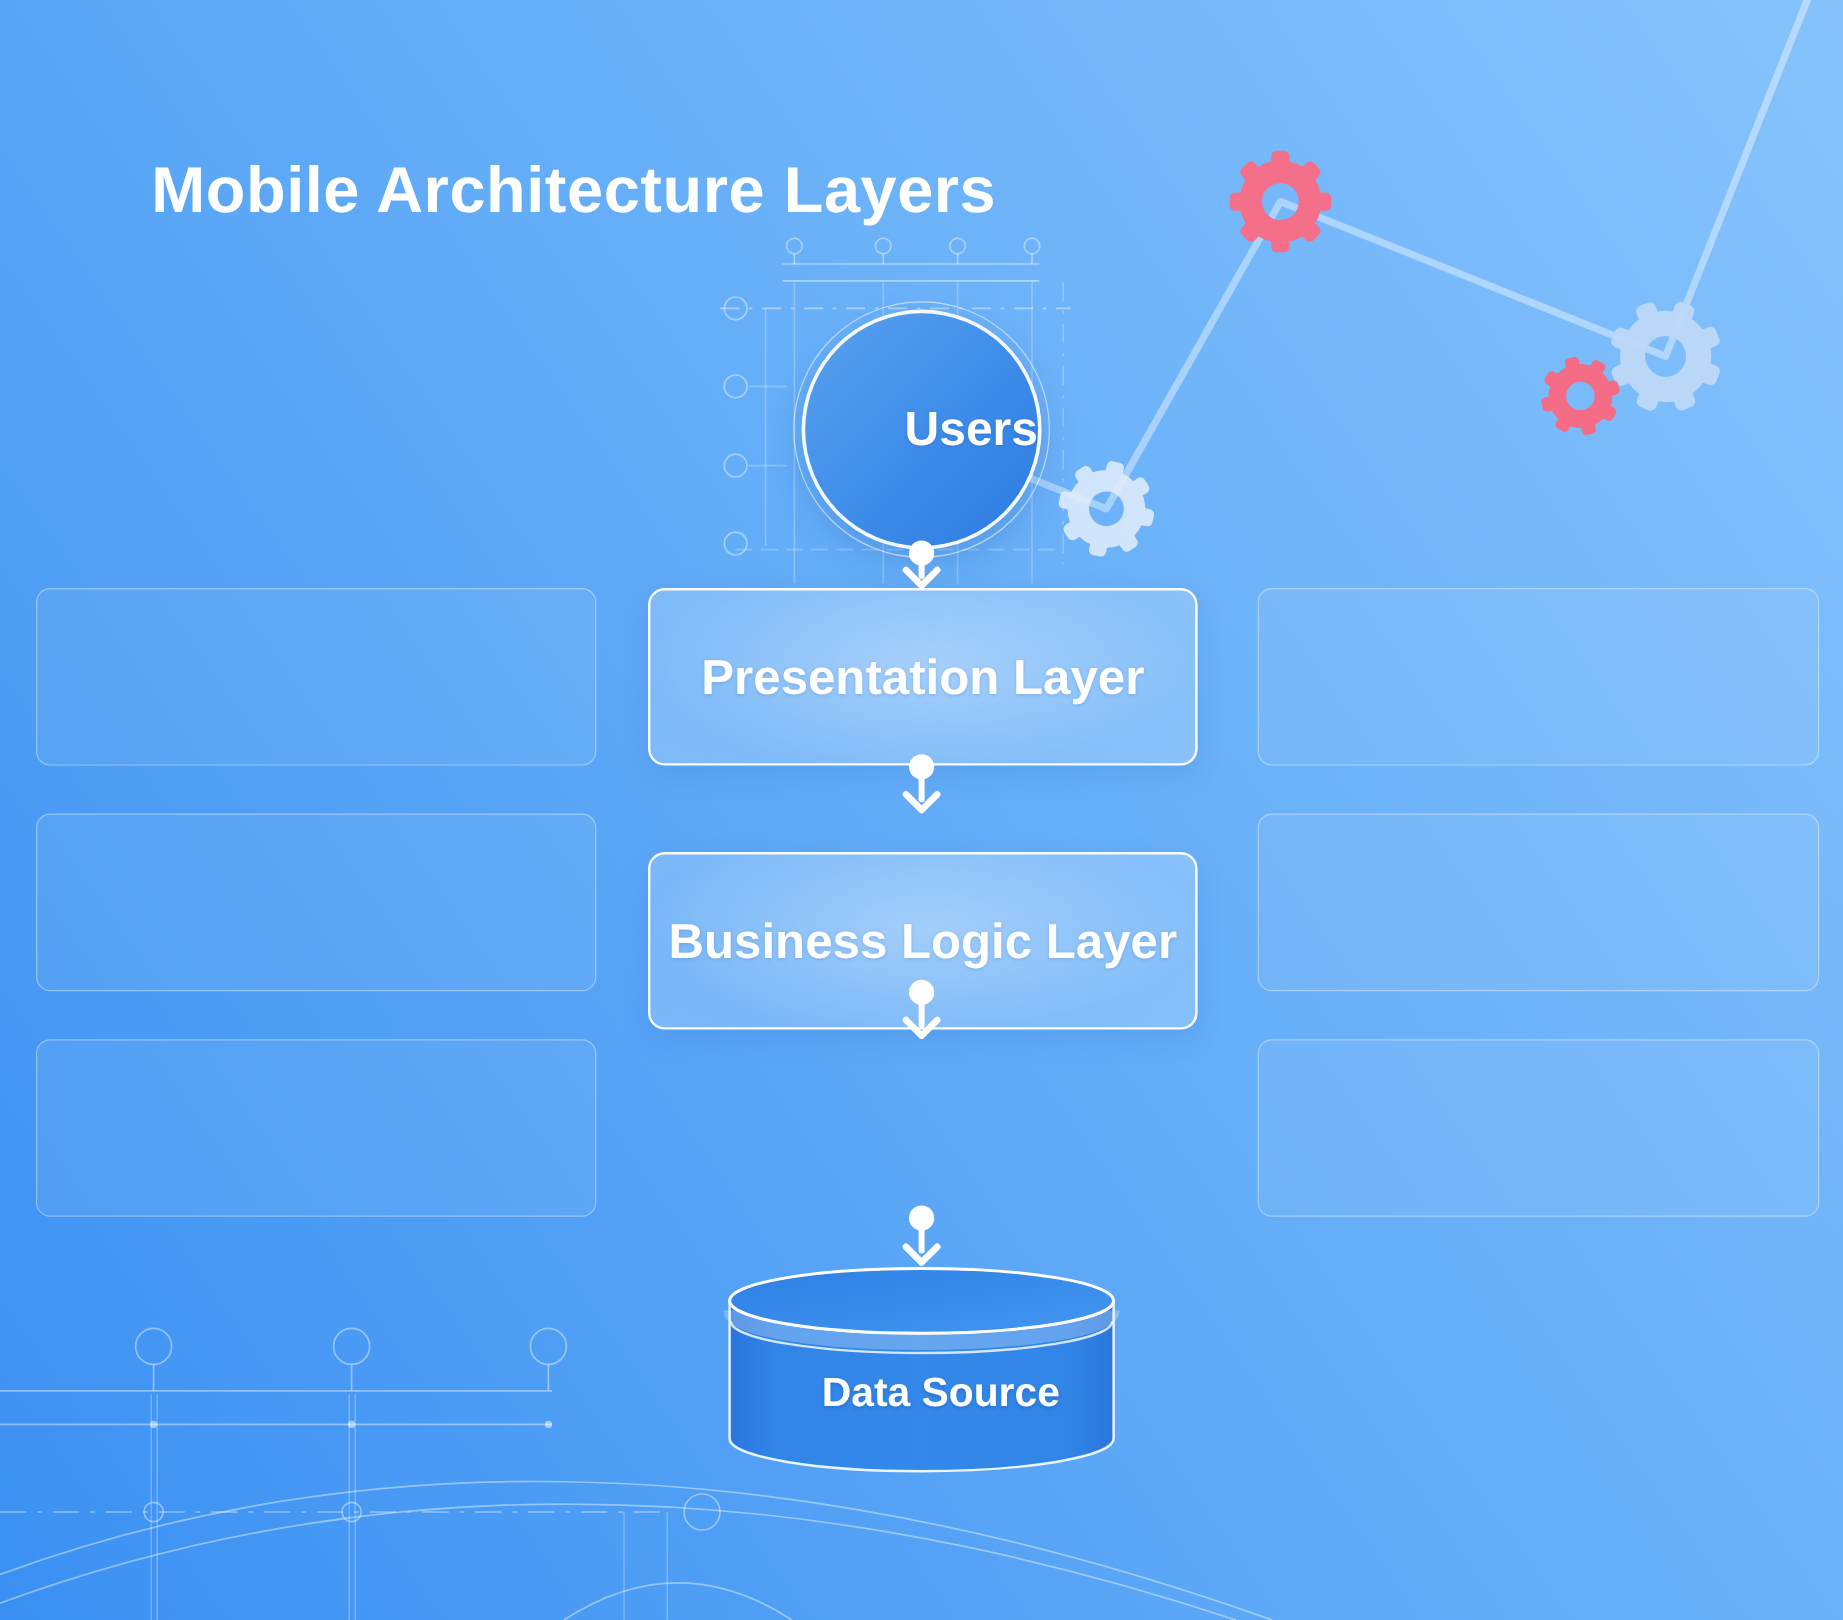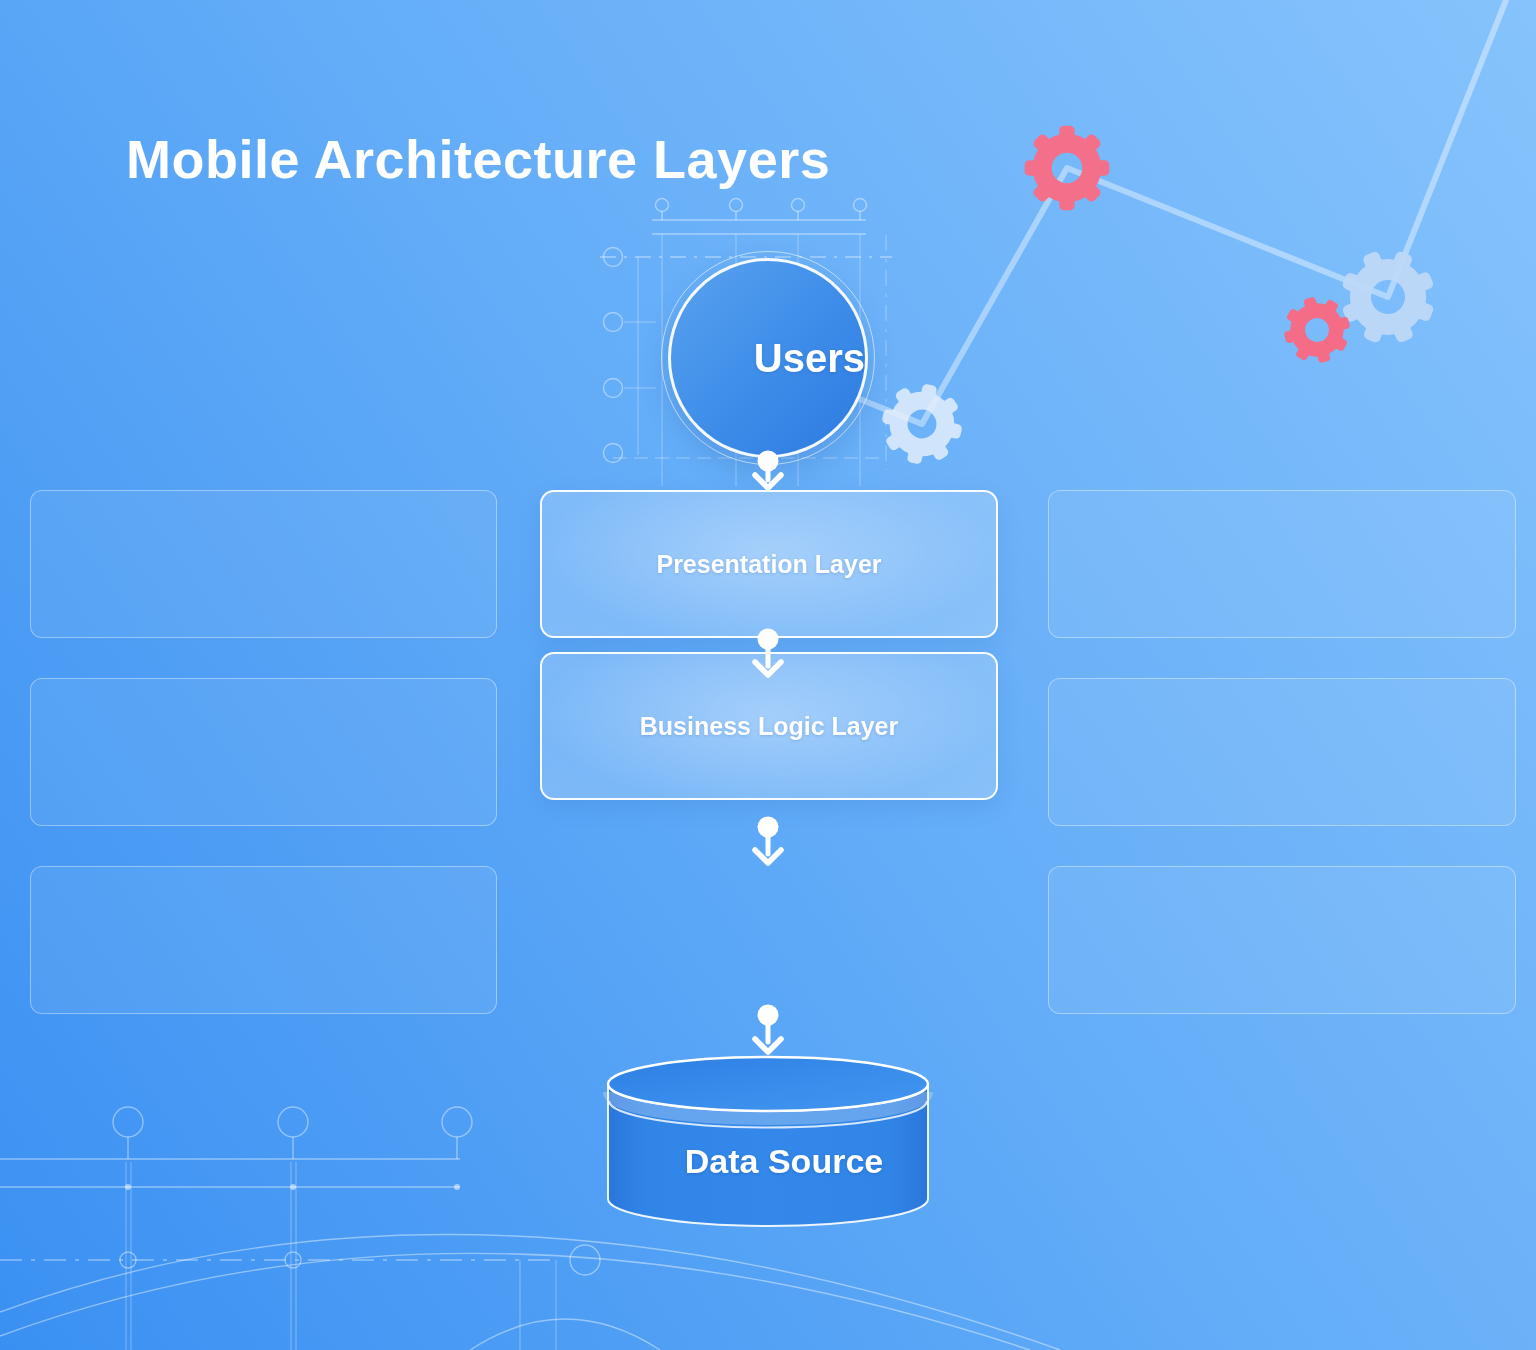--- a/index.html
+++ b/index.html
@@ -37,25 +37,25 @@
   
   .layer-box{
     position:absolute;left:540px;width:458px;height:148px;z-index:5;
     border-radius:14px;box-sizing:border-box;
     border:2px solid rgba(255,255,255,0.95);
     background:radial-gradient(75% 95% at 50% 42%,rgba(255,255,255,0.42) 0%,rgba(255,255,255,0.20) 68%,rgba(255,255,255,0.24) 100%);
     box-shadow:0 8px 22px rgba(28,88,170,0.13);
     display:flex;align-items:center;justify-content:center;
   }
   .layer-box .box-label{
-    font-size:25px;font-weight:700;color:#ffffff;
+    font-size:41px;font-weight:700;color:#ffffff;
     text-shadow:0 1px 3px rgba(30,85,165,0.22);
   }
   #box-presentation{top:490px;}
-  #box-business{top:652px;}
+  #box-business{top:710px;}
   #box-data-access{top:866px;}
 
   
   .ghost-box{
     position:absolute;height:148px;z-index:2;border-radius:12px;box-sizing:border-box;
     border:1.5px solid rgba(255,255,255,0.38);
     background:rgba(255,255,255,0.07);
   }
   .ghost-left{left:30px;width:467px;}
   .ghost-right{left:1048px;width:468px;}

